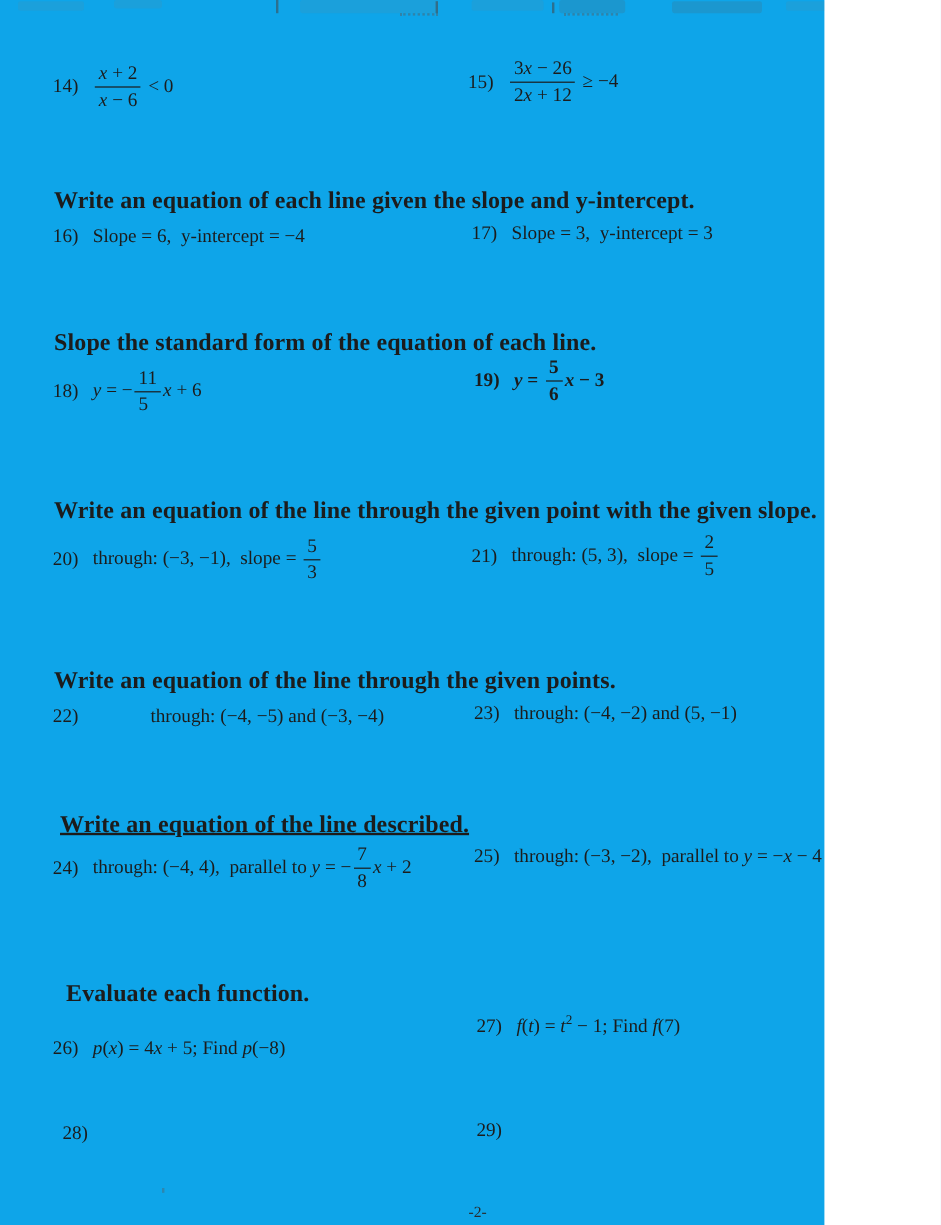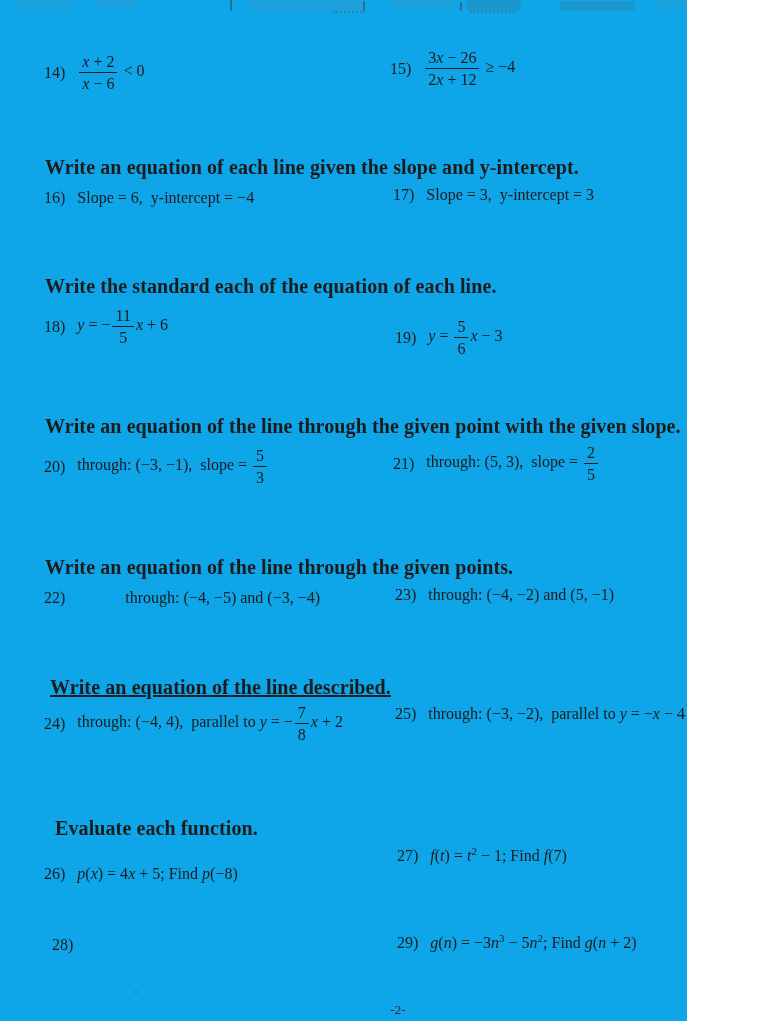--- a/index.html
+++ b/index.html
@@ -25,21 +25,20 @@
     align-items:center;
     white-space:pre;
   }
   .pnum { margin-right:12px; }
   .pbody { white-space:pre; }
   .it { font-style:italic; }
   sup { font-size:11px; line-height:0; }
   .frac {
     display:inline-block;
     vertical-align:middle;
-    text-align:center;
     line-height:1.2;
     margin:0 2px;
   }
   .frac .fnum {
     display:block;
     padding:0 3px 1px;
     border-bottom:1.4px solid #1c1c1c;
   }
   .frac .fden { display:block; padding:1px 3px 0; }
   .pagenum {
@@ -89,26 +88,26 @@
   <div class="header" style="left:45px; top:156px;">Write an equation of each line given the slope and y-intercept.</div>
   <div class="problem" style="left:44px; top:189px;">
     <span class="pnum">16)</span>
     <span class="pbody">Slope = 6,  y-intercept = −4</span>
   </div>
   <div class="problem" style="left:393px; top:186px;">
     <span class="pnum">17)</span>
     <span class="pbody">Slope = 3,  y-intercept = 3</span>
   </div>
 
-  <div class="header" style="left:45px; top:275px;">Write the standard each of the equation of each line.</div>
+  <div class="header" style="left:45px; top:275px;">Slope the standard form of the equation of each line.</div>
   <div class="problem" style="left:44px; top:306px;">
     <span class="pnum">18)</span>
     <span class="pbody"><span class="it">y</span> = −<span class="frac"><span class="fnum">11</span><span class="fden">5</span></span><span class="it">x</span> + 6</span>
   </div>
-  <div class="problem" style="left:395px; top:317px;">
+  <div class="problem" style="left:395px; top:297px;font-weight:bold;">
     <span class="pnum">19)</span>
     <span class="pbody"><span class="it">y</span> = <span class="frac"><span class="fnum">5</span><span class="fden">6</span></span><span class="it">x</span> − 3</span>
   </div>
 
   <div class="header" style="left:45px; top:415px;">Write an equation of the line through the given point with the given slope.</div>
   <div class="problem" style="left:44px; top:446px;">
     <span class="pnum">20)</span>
     <span class="pbody">through: (−3, −1),  slope = <span class="frac"><span class="fnum">5</span><span class="fden">3</span></span></span>
   </div>
   <div class="problem" style="left:393px; top:443px;">
@@ -143,18 +142,17 @@
   </div>
   <div class="problem" style="left:397px; top:847px;">
     <span class="pnum">27)</span>
     <span class="pbody"><span class="it">f</span>(<span class="it">t</span>) = <span class="it">t</span><sup>2</sup> − 1; Find <span class="it">f</span>(7)</span>
   </div>
   <div class="problem" style="left:52px; top:936px;">
     <span class="pnum">28)</span>
   </div>
   <div class="problem" style="left:397px; top:934px;">
     <span class="pnum">29)</span>
-    <span class="pbody"><span class="it">g</span>(<span class="it">n</span>) = −3<span class="it">n</span><sup>3</sup> − 5<span class="it">n</span><sup>2</sup>; Find <span class="it">g</span>(<span class="it">n</span> + 2)</span>
   </div>
 
   <div class="pagenum" style="left:383px; top:1002px;">-2-</div>
 
 </div>
 
 </body></html>

